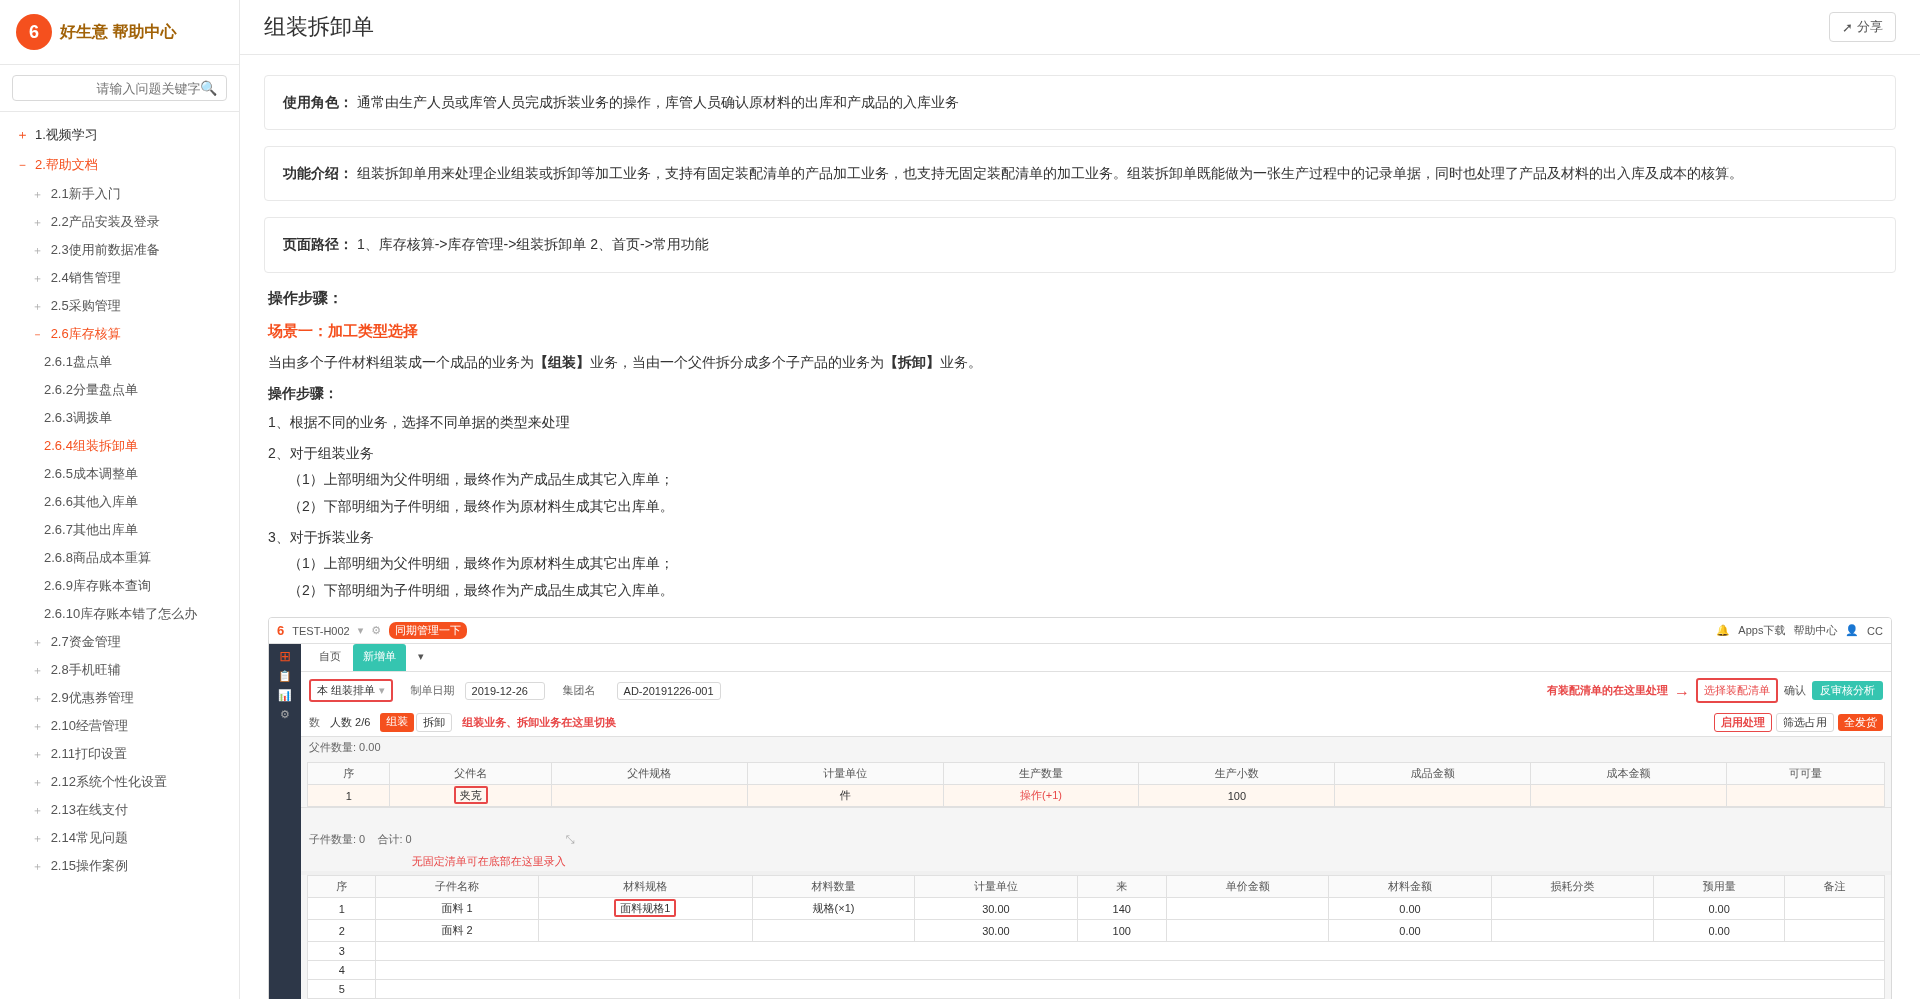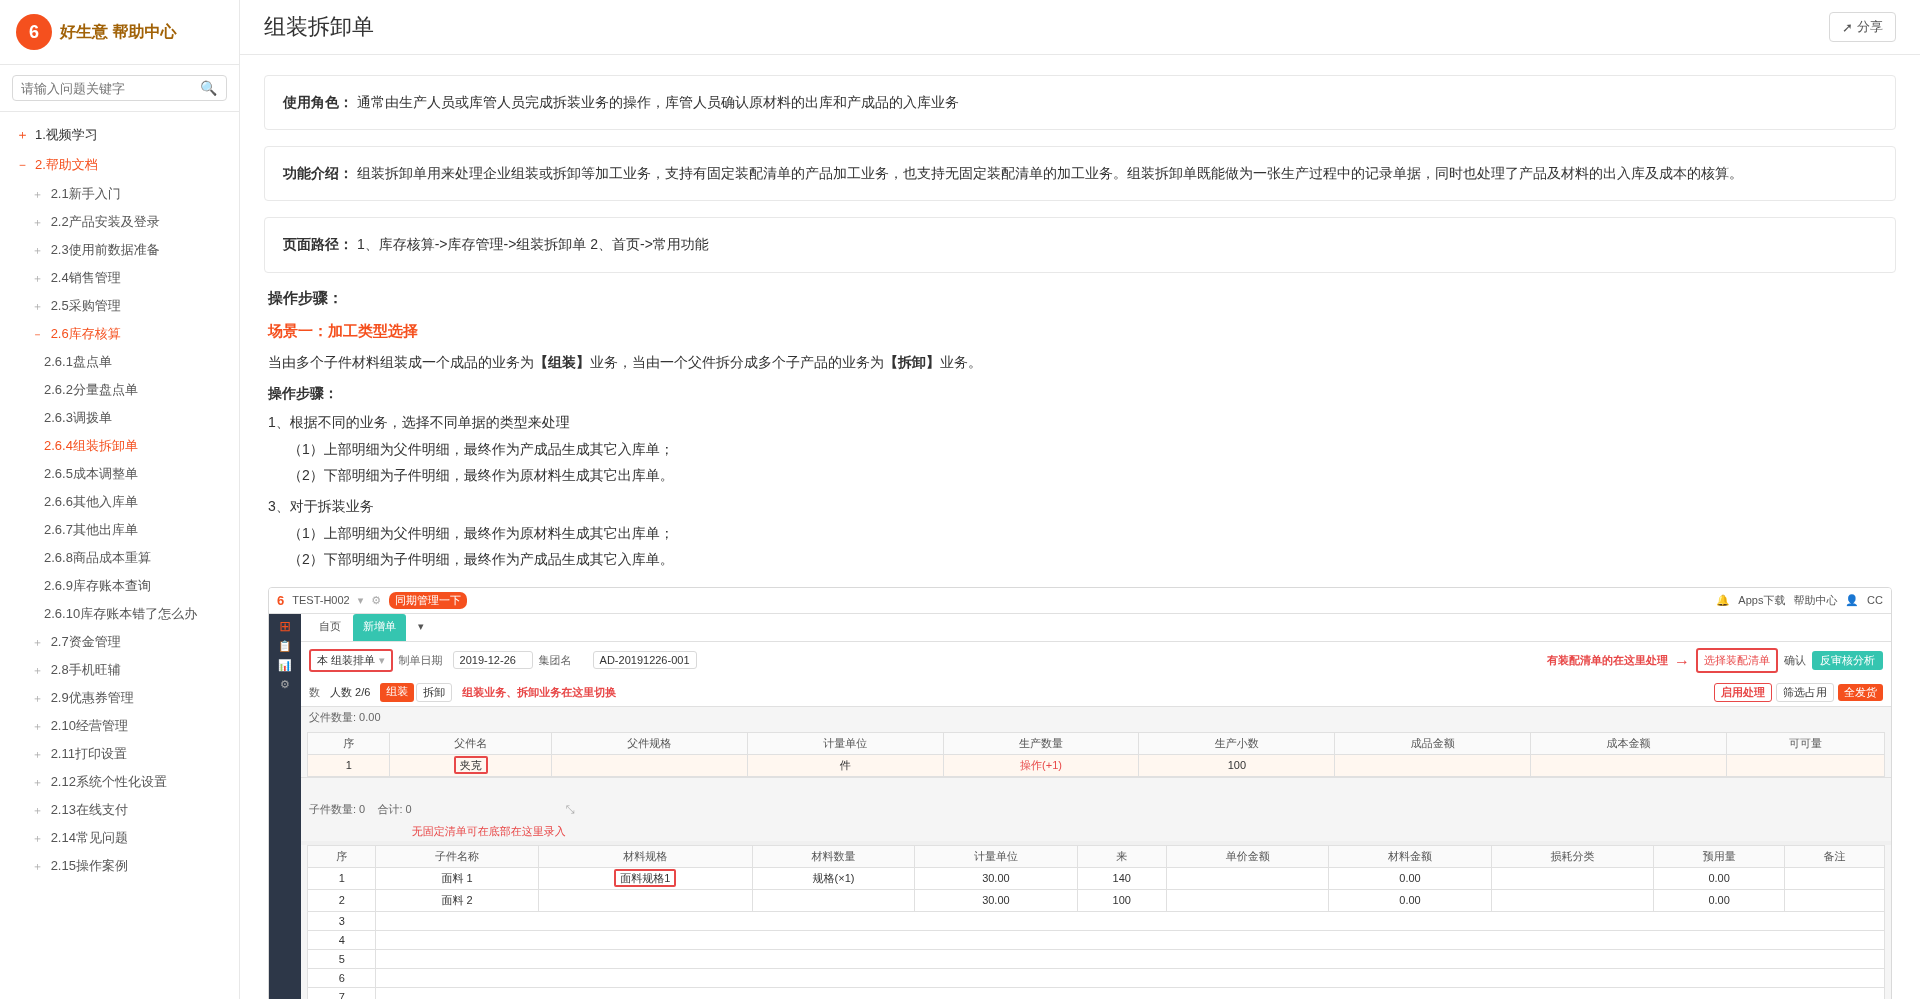--- a/index.html
+++ b/index.html
@@ -277,21 +277,21 @@
 
 <div id="sidebar">
   <div id="logo-area">
     <div id="logo-icon">
       <span>6</span>
     </div>
     <span id="logo-text">好生意 帮助中心</span>
   </div>
   <div id="search-area">
     <div id="search-box">
-      <input type="text" id="search-input" style="border: none; outline: none; font-size: 13px; flex: 1 1 0%; color: rgb(153, 153, 153);" placeholder="请输入问题关键字">
+      <input type="text" id="search-input" style="border: none; outline: none; font-size: 13px; flex: 1 1 0%; color: rgb(153, 153, 153); text-align: right;" placeholder="请输入问题关键字">
       <span style="color:#999;">🔍</span>
     </div>
   </div>
 
   <div id="nav-list">
 
     <div class="nav-category">
       <span style="color:#f5501e;font-size:13px;">＋</span>
       <span>1.视频学习</span>
     </div>
@@ -427,20 +427,23 @@
       <div class="section-subtitle">场景一：加工类型选择</div>
       <div class="step-text">
         <p>
           当由多个子件材料组装成一个成品的业务为<strong>【组装】</strong>业务，当由一个父件拆分成多个子产品的业务为<strong>【拆卸】</strong>业务。
         </p>
       </div>
       <div style="margin-top:10px;">
         <div class="bold-text">操作步骤：</div>
         <div class="step-text" style="margin-top:6px;">
           <span>1、根据不同的业务，选择不同单据的类型来处理</span>
+        </div>
+        <div class="step-text" style="margin-top:4px;">
+          <span>2、对于组装业务</span>
         </div>
         <div class="step-text" style="padding-left:20px;">
           <span>（1）上部明细为父件明细，最终作为产成品生成其它入库单；</span>
         </div>
         <div class="step-text" style="padding-left:20px;">
           <span>（2）下部明细为子件明细，最终作为原材料生成其它出库单。</span>
         </div>
         <div class="step-text" style="margin-top:4px;">
           <span>3、对于拆装业务</span>
         </div>
@@ -482,21 +485,21 @@
             </div>
 
             <div style="flex:1;">
 
               <div class="ss-tab-bar">
                 <div class="ss-tab">自页</div>
                 <div class="ss-tab active">新增单</div>
                 <div class="ss-tab">▾</div>
               </div>
 
-              <div class="ss-form-row" style="flex-wrap:wrap;gap:6px;padding:6px 8px;">
+              <div class="ss-form-row" style="flex-wrap:wrap;gap:18px;padding:6px 8px;">
                 <div style="display:flex;align-items:center;gap:4px;border:2px solid #e84848;border-radius:3px;padding:2px 6px;">
                   <span style="font-size:11px;color:#333;">本  组装排单</span>
                   <span style="font-size:11px;color:#aaa;">▾</span>
                 </div>
                 <div style="display:flex;align-items:center;gap:4px;">
                   <span class="ss-form-label">制单日期</span>
                   <span class="ss-form-val">2019-12-26</span>
                 </div>
                 <div style="display:flex;align-items:center;gap:4px;">
                   <span class="ss-form-label">集团名</span>

